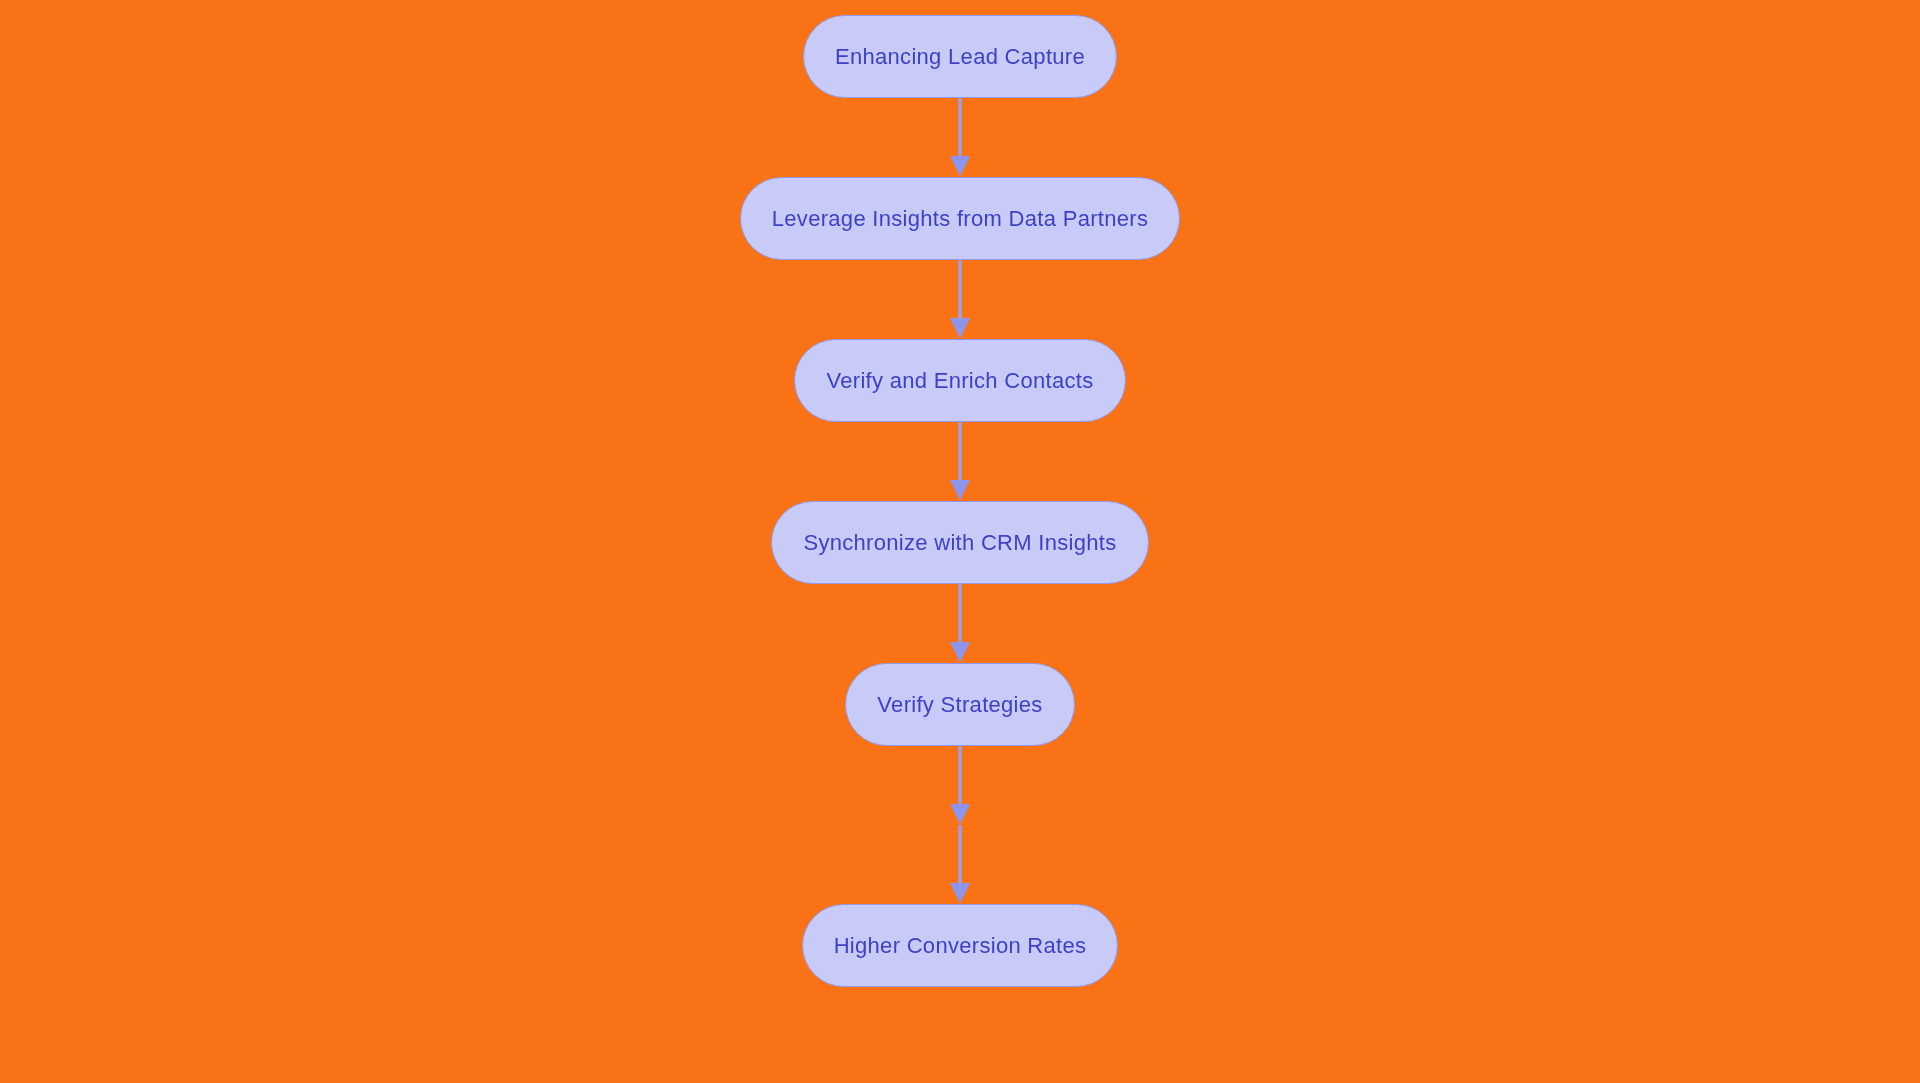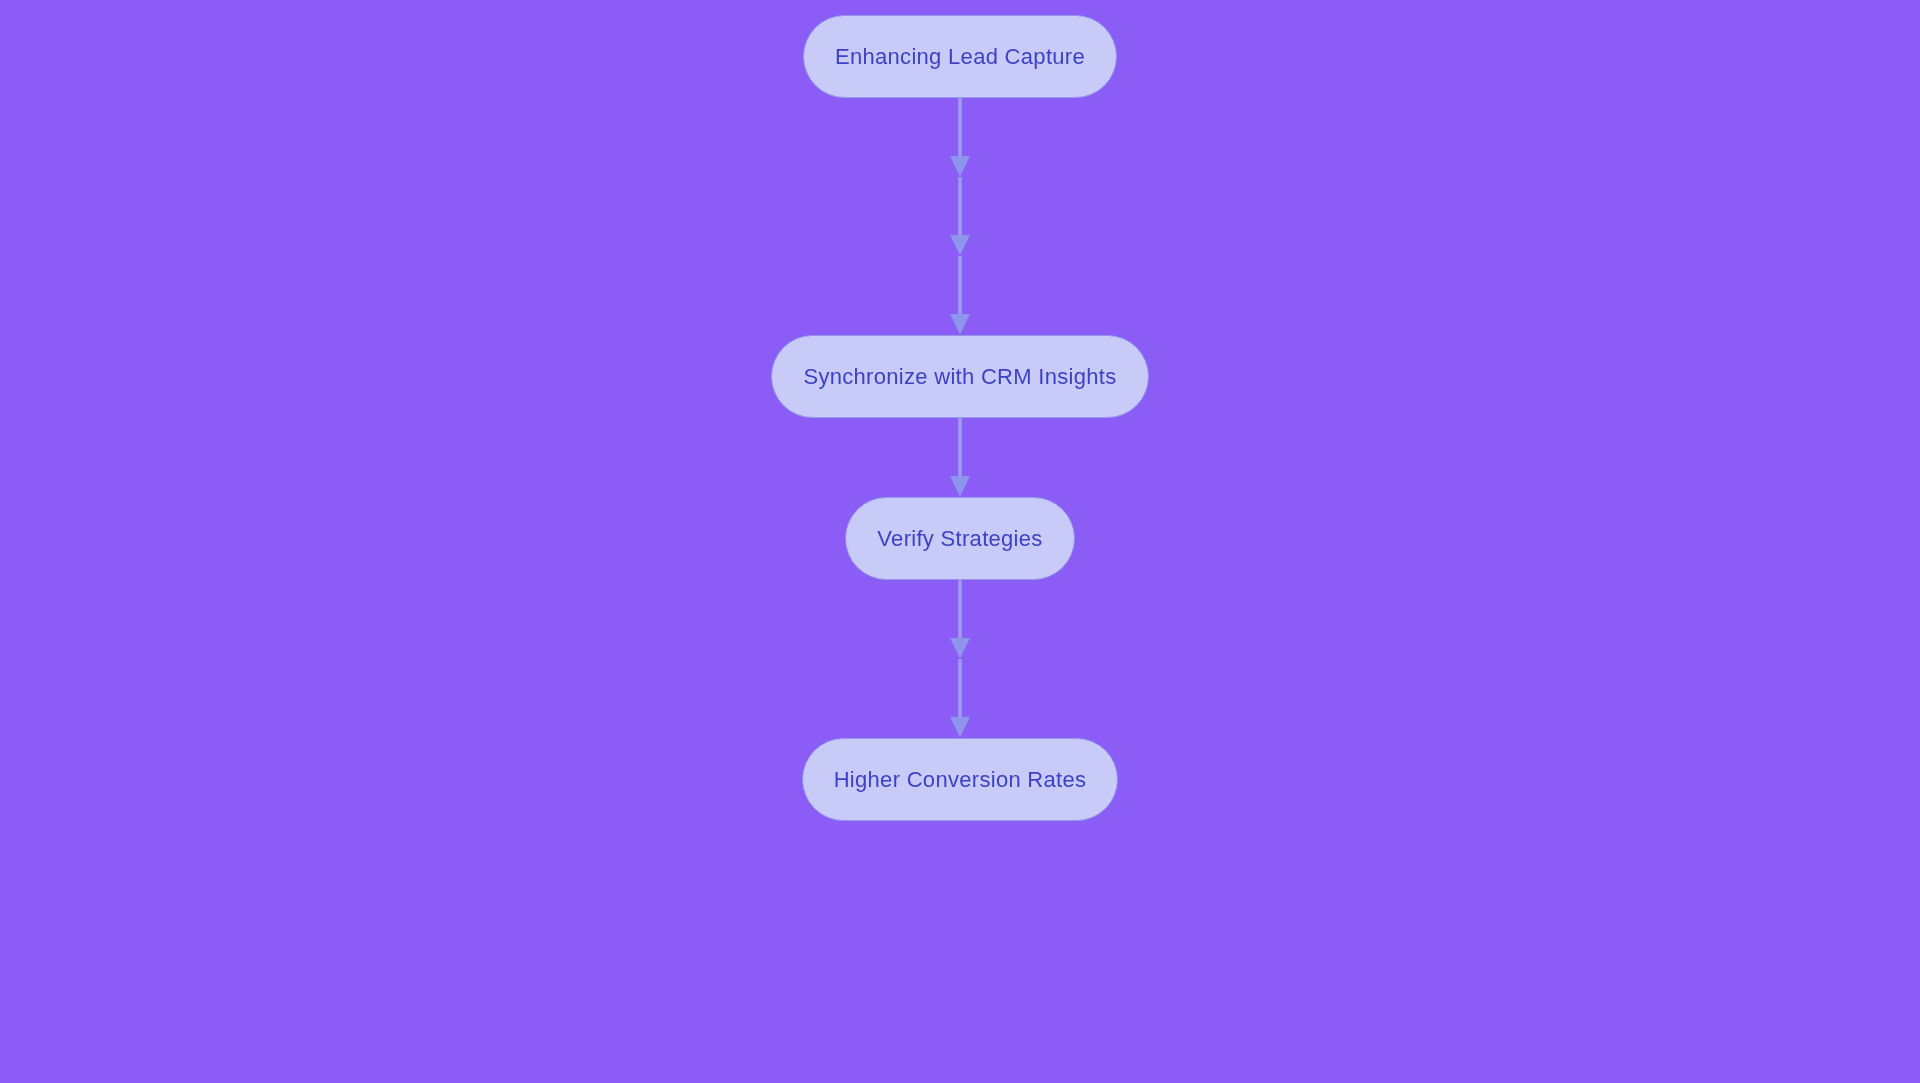--- a/index.html
+++ b/index.html
@@ -4,21 +4,21 @@
 <style>
   * { margin: 0; padding: 0; box-sizing: border-box; }
   html, body {
     background: #ffffff;
     font-family: "Liberation Sans", "DejaVu Sans", sans-serif;
   }
   .canvas {
     position: relative;
     width: 1920px;
     height: 1083px;
-    background: #8b5cf6;
+    background: #f97316;
     overflow: hidden;
   }
   .flow {
     position: absolute;
     top: 15px;
     left: 0;
     width: 1920px;
     display: flex;
     flex-direction: column;
     align-items: center;
@@ -59,25 +59,31 @@
   <div class="flow" id="flow" style="--node-fill: #c8caf8; --node-border: #9399ea; --node-text: #3d42c4;">
       <div class="node">
         <span class="node-label">Enhancing Lead Capture</span>
       </div>
       <div class="arrow">
         <svg width="24" height="79" viewBox="0 0 24 79">
           <line x1="12" y1="0" x2="12" y2="62" stroke="#9aa0ee" stroke-width="3.4"></line>
           <polygon points="2,58 22,58 12,78.5" fill="#8e95ec"></polygon>
         </svg>
       </div>
+      <div class="node">
+        <span class="node-label">Leverage Insights from Data Partners</span>
+      </div>
       <div class="arrow">
         <svg width="24" height="79" viewBox="0 0 24 79">
           <line x1="12" y1="0" x2="12" y2="62" stroke="#9aa0ee" stroke-width="3.4"></line>
           <polygon points="2,58 22,58 12,78.5" fill="#8e95ec"></polygon>
         </svg>
+      </div>
+      <div class="node">
+        <span class="node-label">Verify and Enrich Contacts</span>
       </div>
       <div class="arrow">
         <svg width="24" height="79" viewBox="0 0 24 79">
           <line x1="12" y1="0" x2="12" y2="62" stroke="#9aa0ee" stroke-width="3.4"></line>
           <polygon points="2,58 22,58 12,78.5" fill="#8e95ec"></polygon>
         </svg>
       </div>
       <div class="node">
         <span class="node-label">Synchronize with CRM Insights</span>
       </div>

